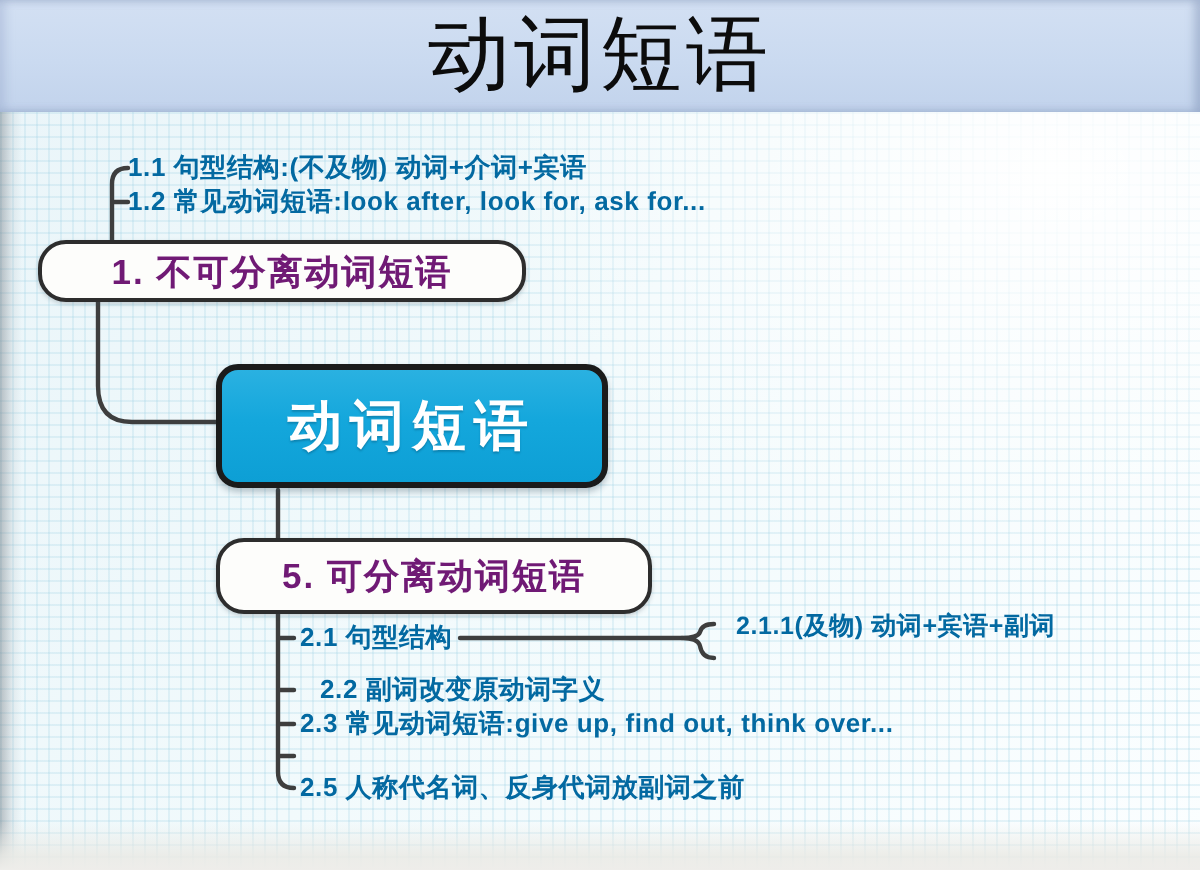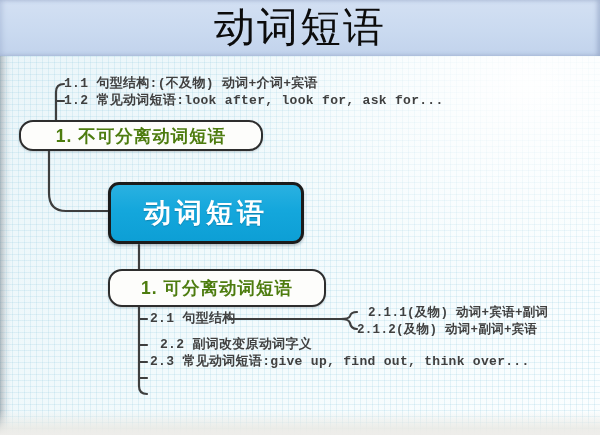--- a/index.html
+++ b/index.html
@@ -43,37 +43,37 @@
   }
   
   svg.connectors{position:absolute;left:0;top:0;width:600px;height:435px;}
   svg.connectors path{fill:none;stroke:#3e3e3e;stroke-width:2.2;stroke-linecap:round;stroke-linejoin:round;}
   
   .branch-node{
     position:absolute;box-sizing:border-box;
     background:#fdfdfb;border:2.5px solid #2d2d2d;border-radius:14px;
     display:flex;align-items:center;justify-content:center;
     box-shadow:0 1px 2px rgba(60,80,90,.25);
-    color:#4d7c0f;font-weight:bold;font-size:17.5px;letter-spacing:1px;
+    color:#701a75;font-weight:bold;font-size:17.5px;letter-spacing:1px;
   }
   .node-1{left:19px;top:120px;width:244px;height:31px;}
   .node-2{left:108px;top:269px;width:218px;height:38px;}
   .center-node{
     position:absolute;left:108px;top:182px;width:196px;height:62px;box-sizing:border-box;
     background:linear-gradient(180deg,#2ab1e1 0%,#14a7dc 45%,#0d9fd5 100%);
     border:3px solid #1b1b1b;border-radius:11px;
     display:flex;align-items:center;justify-content:center;
     box-shadow:0 2px 3px rgba(40,70,90,.3);
     color:#ffffff;font-weight:bold;font-size:27px;letter-spacing:4px;
     text-shadow:0 1px 1px rgba(0,60,90,.3);
   }
   
   .leaf{
     position:absolute;white-space:nowrap;
-    color:#404040;font-weight:bold;font-size:13px;letter-spacing:.3px;line-height:14px;font-family:Liberation Mono, monospace;
+    color:#0369a1;font-weight:bold;font-size:13px;letter-spacing:.3px;line-height:14px;
   }
   .i11{left:64px;top:77px;}
   .i12{left:64px;top:94px;text-align:right;}
   .i21{left:150px;top:312px;}
   .i211{left:368px;top:306px;font-size:12.5px;}
   .i212{left:357px;top:323px;font-size:12.5px;}
   .i22{left:160px;top:338px;}
   .i23{left:150px;top:355px;}
   .i24{left:150px;top:371px;}
   .i25{left:150px;top:387px;}
@@ -104,24 +104,24 @@
 
   <div class="branch-node node-1">
     <span>1. 不可分离动词短语</span>
   </div>
 
   <div class="center-node">
     <span>动词短语</span>
   </div>
 
   <div class="branch-node node-2">
-    <span>1. 可分离动词短语</span>
+    <span>5. 可分离动词短语</span>
   </div>
 
   <div class="leaf i21">2.1 句型结构</div>
   <div class="leaf i211">2.1.1(及物) 动词+宾语+副词</div>
-  <div class="leaf i212">2.1.2(及物) 动词+副词+宾语</div>
   <div class="leaf i22">2.2 副词改变原动词字义</div>
   <div class="leaf i23">2.3 常见动词短语:give up, find out, think over...</div>
+  <div class="leaf i25">2.5 人称代名词、反身代词放副词之前</div>
 
   <div class="edge-left"></div>
   <div class="edge-bottom"></div>
 </div>
 
 </body></html>

